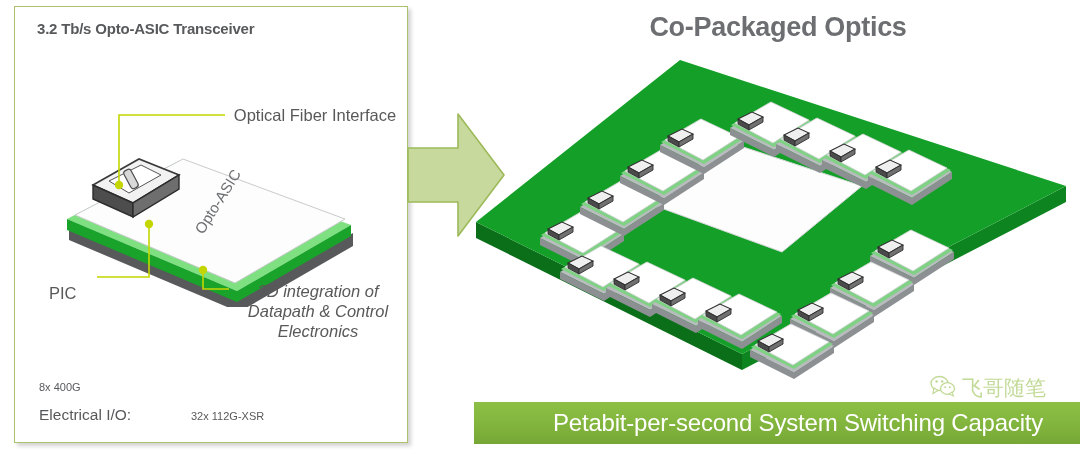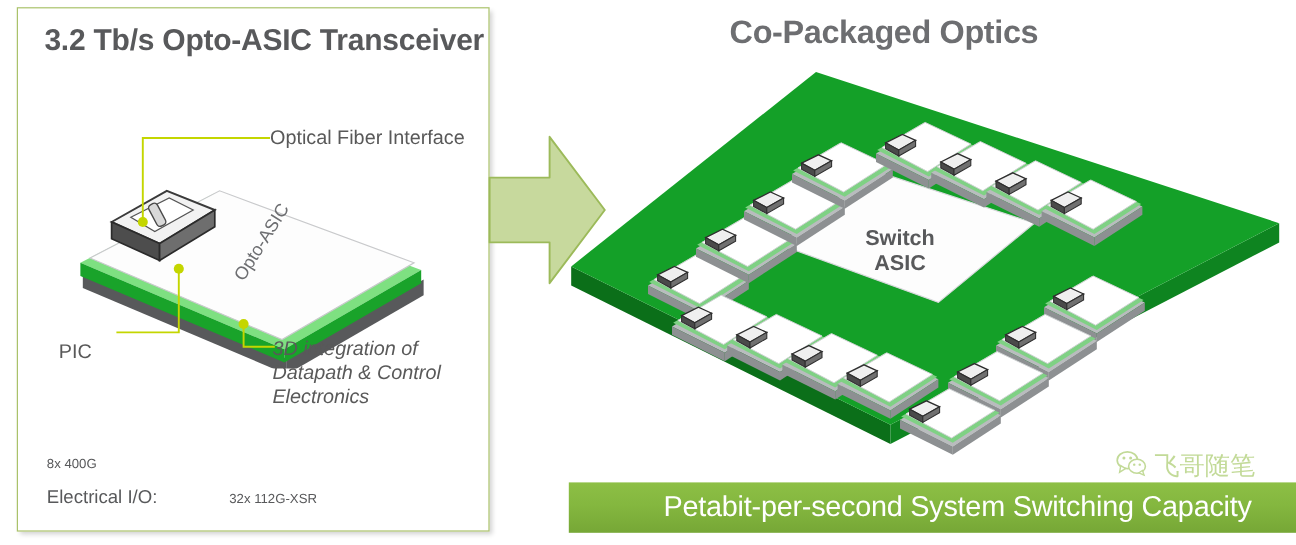--- a/index.html
+++ b/index.html
@@ -28,21 +28,21 @@
     height: 437px;
     background: #ffffff;
     border: 1.5px solid #aac26a;
     box-sizing: border-box;
     box-shadow: 3px 3px 4px rgba(0,0,0,0.18);
   }
   #panel-title {
     position: absolute;
     left: 22px;
     top: 13px;
-    font-size: 25px;
+    font-size: 15px;
     font-weight: bold;
     color: #58595b;
     letter-spacing: -0.2px;
     white-space: nowrap;
   }
 
   
   #chip-stage {
     position: absolute;
     left: 38px;
@@ -50,21 +50,21 @@
     width: 330px;
     height: 200px;
   }
   #chip-stage svg { display: block; }
 
   .callout-text {
     position: absolute;
     color: #595959;
     font-size: 16.5px;
     line-height: 20px;
-    text-align: left;
+    text-align: center;
   }
   #callout-fiber {
     left: 210px;
     top: 98px;
     width: 180px;
   }
   #callout-pic {
     left: 34px;
     top: 276px;
     width: 60px;
@@ -107,20 +107,21 @@
     width: 100px;
     height: 126px;
   }
 
   
   #right-title {
     position: absolute;
     left: 608px;
     top: 12px;
     width: 340px;
+    text-align: center;
     font-size: 27px;
     font-weight: bold;
     color: #6d6e71;
     letter-spacing: -0.3px;
   }
   #board-stage {
     position: absolute;
     left: 462px;
     top: 52px;
     width: 616px;
@@ -347,24 +348,20 @@
         <g transform="translate(328,243)">
             <use href="#optoMod"></use>
           </g>
         <g transform="translate(288,274)">
             <use href="#optoMod"></use>
           </g>
       </g>
     </svg>
   </div>
 
-  <div id="switch-asic-label">
-    <div>Switch</div>
-    <div>ASIC</div>
-  </div>
 
   <div id="banner">
     <span id="banner-text">Petabit-per-second System Switching Capacity</span>
   </div>
 
   <div id="watermark">
     <span>
       <svg width="26" height="22" viewBox="0 0 26 22" xmlns="http://www.w3.org/2000/svg">
         <ellipse cx="9.5" cy="8.5" rx="8.5" ry="7" fill="#ffffff" stroke="#9ec45a" stroke-width="1.4"></ellipse>
         <polygon points="4,13 3,18.5 8,15.5" fill="#ffffff" stroke="#9ec45a" stroke-width="1.2"></polygon>

